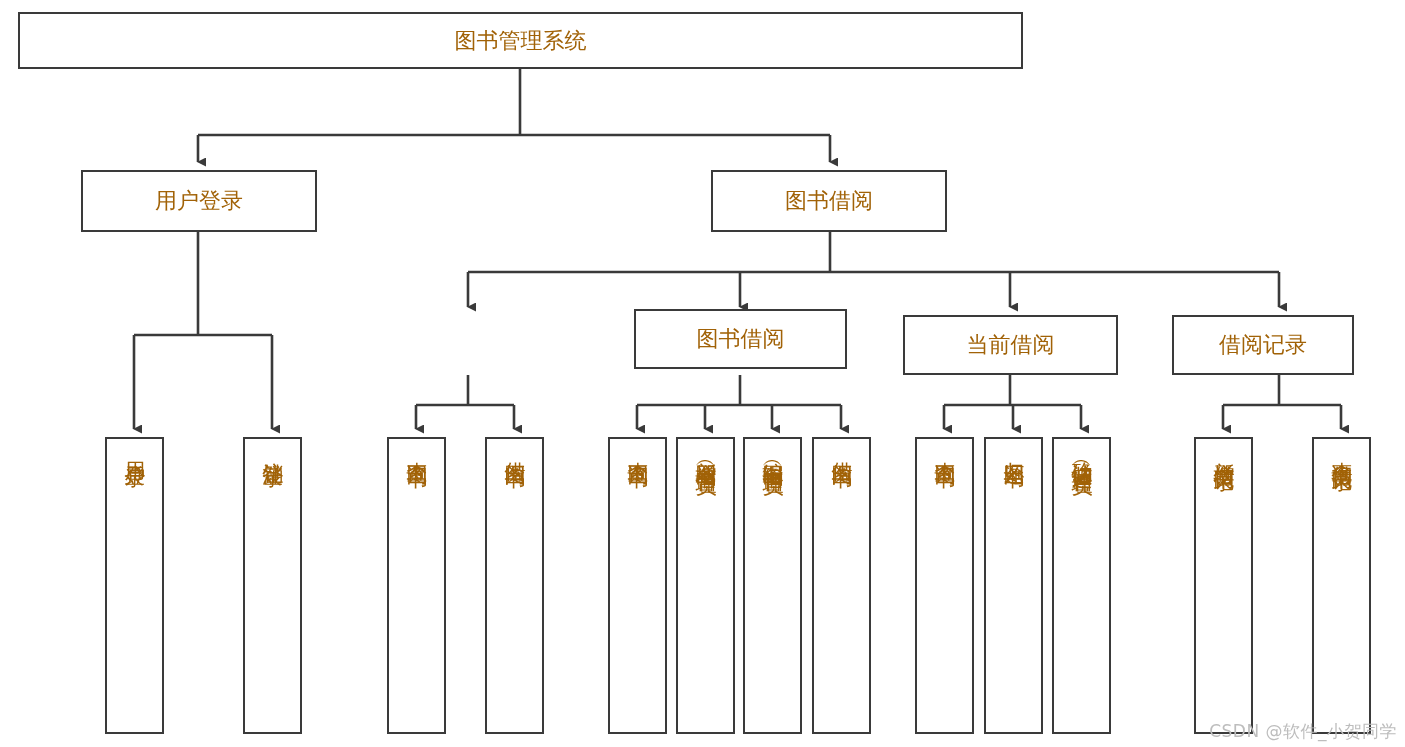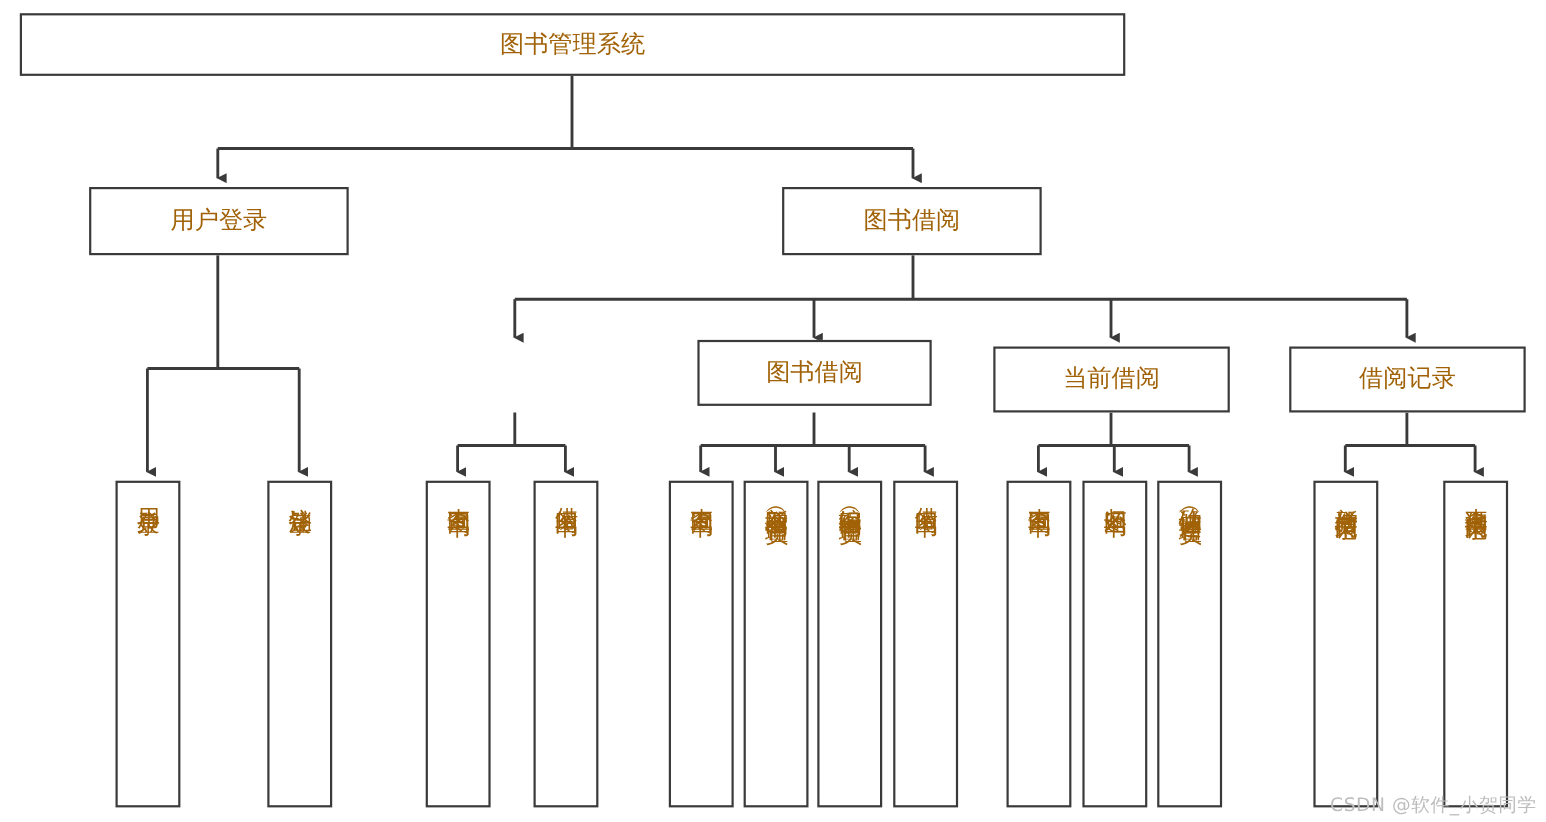--- a/index.html
+++ b/index.html
@@ -137,21 +137,21 @@
 
 
   <div class="node-box horiz" style="left:634px; top:309px; width:213px; height:60px;align-items:center;">
     <span class="node-label">图书借阅</span>
   </div>
 
   <div class="node-box horiz" style="left:903px; top:315px; width:215px; height:60px;">
     <span class="node-label">当前借阅</span>
   </div>
 
-  <div class="node-box horiz" style="left:1172px; top:315px; width:215px; height:60px;">
+  <div class="node-box horiz" style="left:1172px; top:315px; width:182px; height:60px;">
     <span class="node-label">借阅记录</span>
   </div>
 
   <div class="node-box vert" style="left:105px; top:437px; width:59px; height:297px;">
     <span class="node-label">用户登录</span>
   </div>
 
   <div class="node-box vert" style="left:243px; top:437px; width:59px; height:297px;">
     <span class="node-label">注销登录</span>
   </div>

